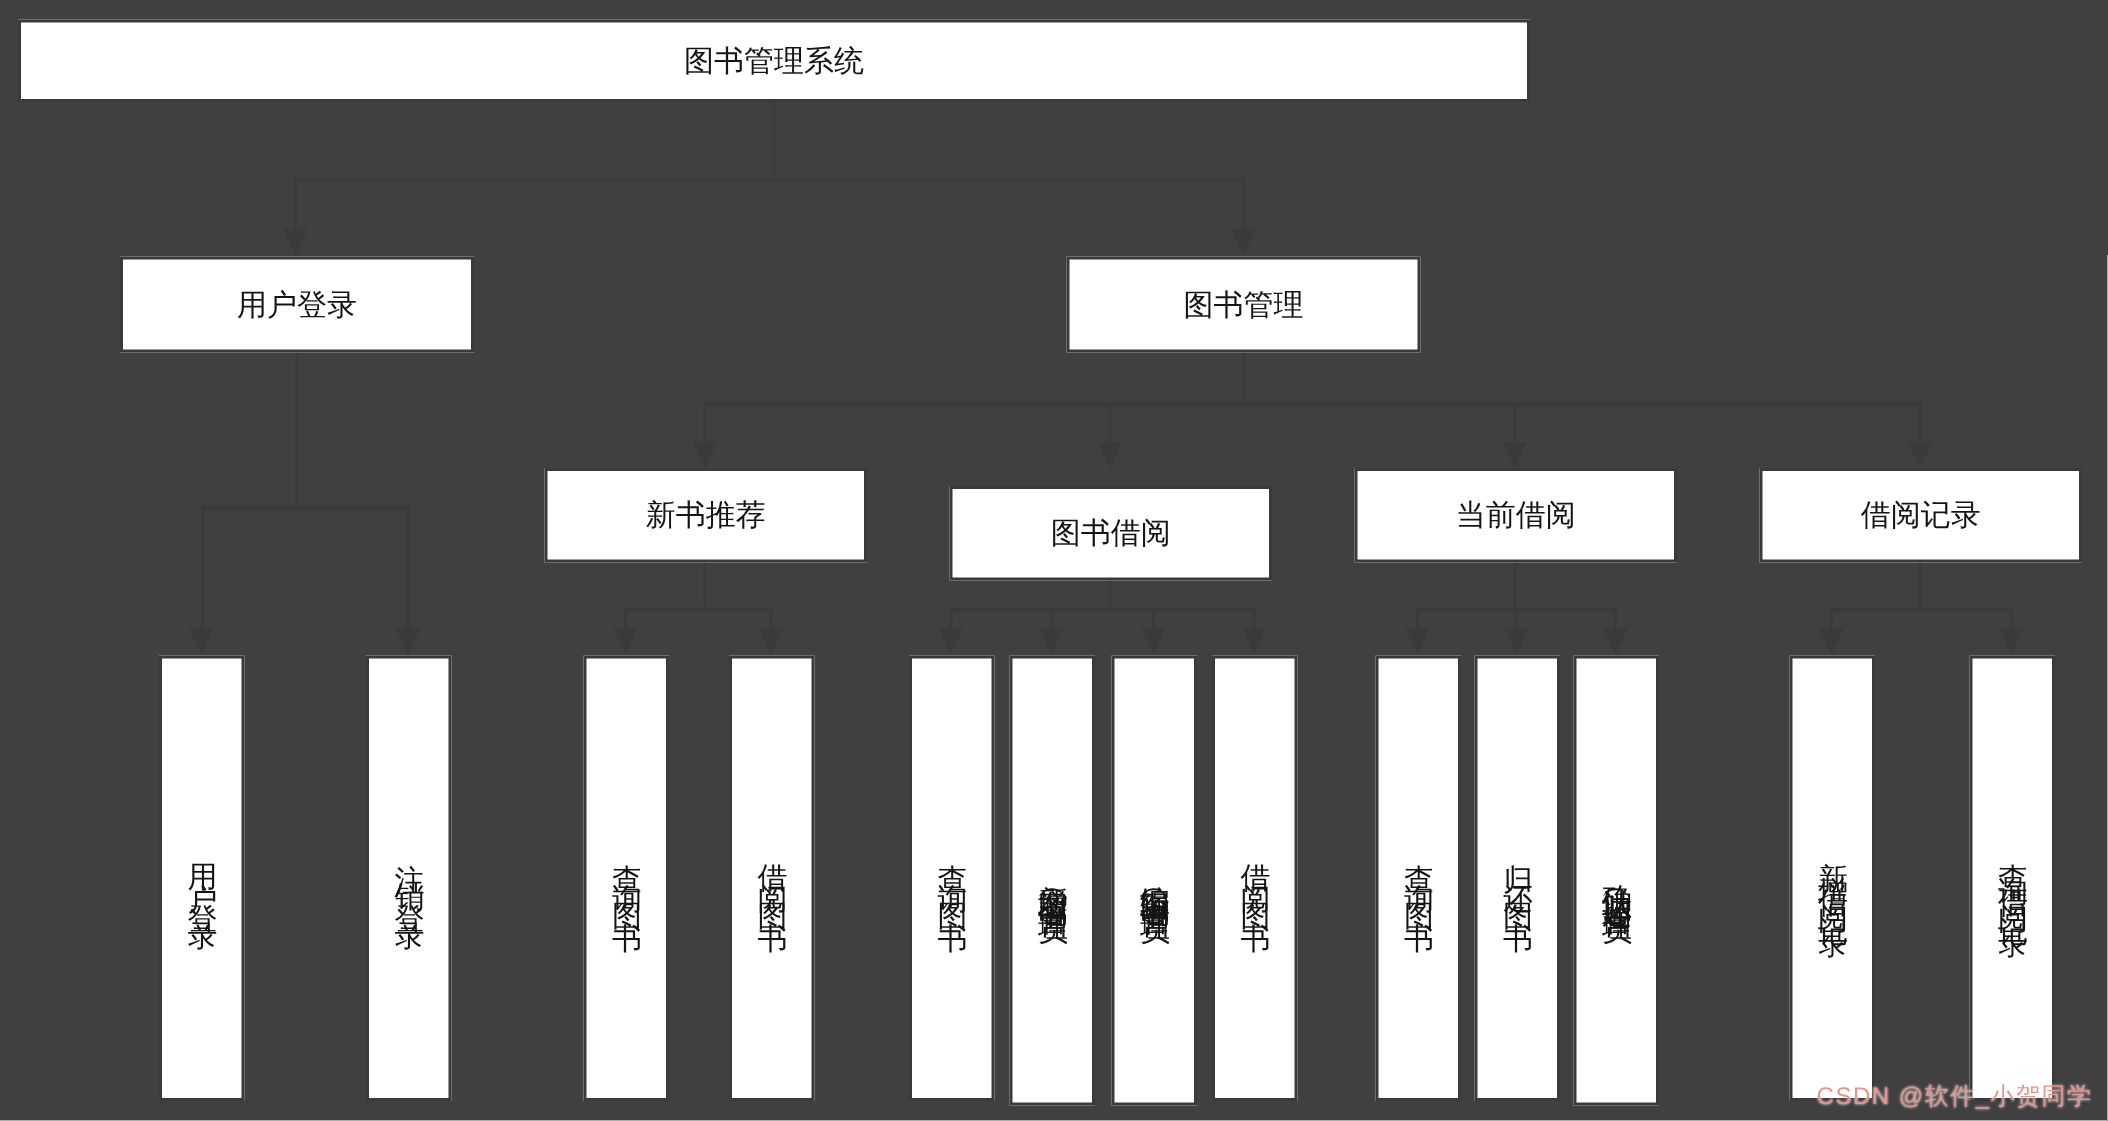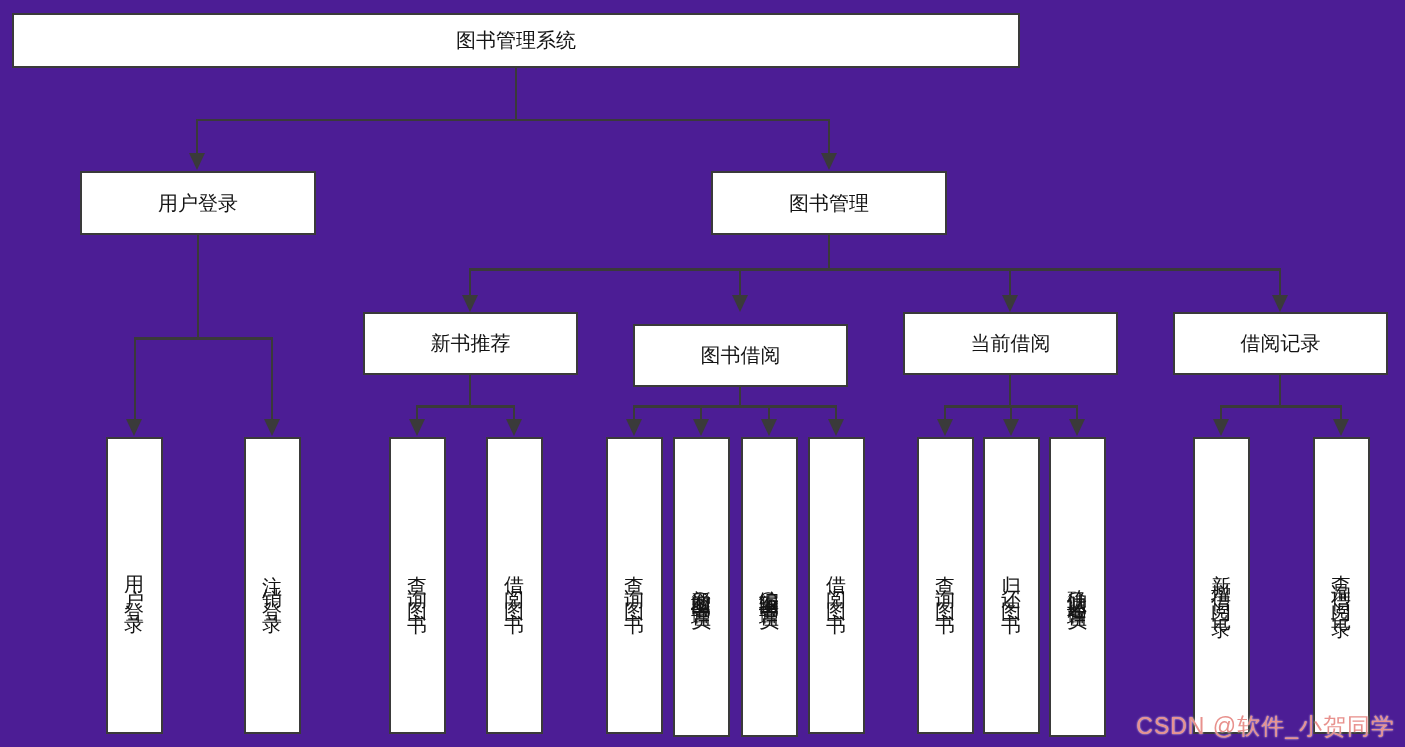--- a/index.html
+++ b/index.html
@@ -1,17 +1,17 @@
 <!DOCTYPE html>
 <html><head>
 <meta charset="utf-8">
 <style>
   html,body{margin:0;padding:0;background:#ffffff;}
   #stage{
-    position:relative;width:1405px;height:747px;background:#4c1d95;
+    position:relative;width:1405px;height:747px;background:#404040;
     font-family:"Liberation Sans","DejaVu Sans",sans-serif;color:#141414;
     overflow:hidden;
   }
   .box{
     position:absolute;box-sizing:border-box;background:#ffffff;
     border:2px solid #3a3a3a;display:flex;align-items:center;justify-content:center;
     z-index:2;
   }
   .box .lbl{font-size:20px;color:#141414;white-space:nowrap;}
   .leaf .lbl{
@@ -22,21 +22,21 @@
   .leaf .lbl.med{letter-spacing:9px;}
   .vl{position:absolute;width:2px;background:#3a3a3a;z-index:1;}
   .hl{position:absolute;height:3px;background:#3a3a3a;z-index:1;}
   .arw{
     position:absolute;width:0;height:0;z-index:1;
     border-left:8px solid transparent;border-right:8px solid transparent;
     border-top:17px solid #3a3a3a;
   }
   #watermark{
     position:absolute;right:10px;bottom:5px;z-index:5;
-    font-size:23px;color:#e8918d;text-shadow:0 0 2px #ffffff;
+    font-size:16px;color:#e8918d;text-shadow:0 0 2px #ffffff;
     letter-spacing:1px;white-space:nowrap;
   }
 </style>
 </head>
 <body>
 
 <div id="stage">
 
   <div class="vl" style="left:515px;top:68px;height:52px"></div>
   <div class="hl" style="left:197px;top:119px;width:633px;height:2px"></div>

